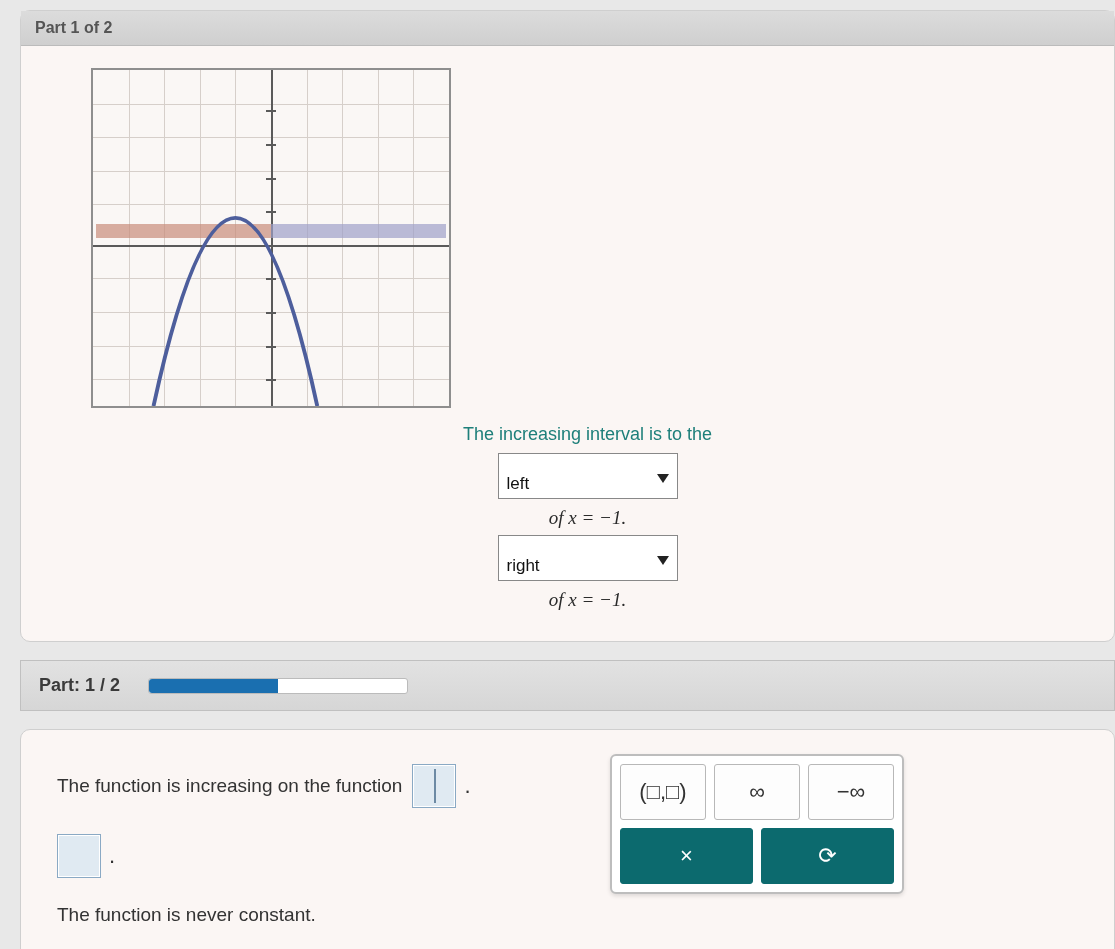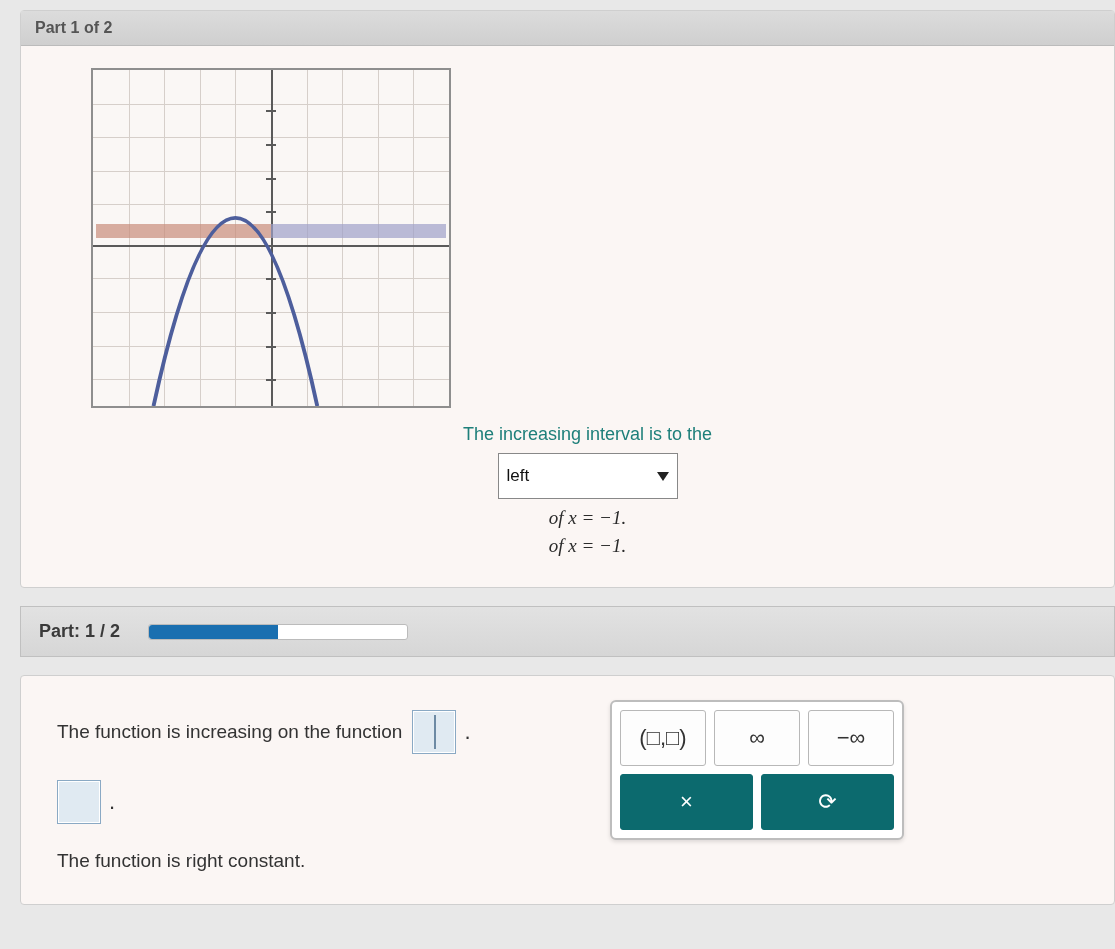--- a/index.html
+++ b/index.html
@@ -8,21 +8,21 @@
     background: #e8e8e8;
     width: 1115px;
     height: 949px;
     padding: 10px 0 0 20px;
     color: #333;
     overflow: hidden;
   }
   .panel {
     background: #fbf6f4;
     border: 1px solid #cfcfcf;
-    border-radius: 4px;
+    border-radius: 10px;
     margin-bottom: 18px;
     position: relative;
   }
   .panel-header {
     background: linear-gradient(#dcdcdc, #cfcfcf);
     border-bottom: 1px solid #bbb;
     padding: 8px 14px;
     font-size: 16px;
     font-weight: bold;
     color: #555;
@@ -50,23 +50,23 @@
     position: absolute; height: 14px; top: calc(48% - 7px);
     opacity: 0.7;
   }
   .band-left  { left: 3px;   width: calc(50% - 3px); background: #c88b7a; }
   .band-right { left: 50%;   right: 3px; background: #9ea0c9; }
   svg.curve { position: absolute; left:0; top:0; width:100%; height:100%; pointer-events:none; }
   
   .stmt { color: #1e7f7a; font-size: 18px; margin: 6px 0 4px 40px; display:flex; align-items:center; gap:8px;flex-direction:column; }
   .stmt-tail { color: #2b2b2b; font-family: 'Times New Roman', serif; font-style: italic; font-size: 19px; }
   .select {
-    display:inline-flex; align-items:center; justify-content:space-between;
+    display:inline-flex; align-items:flex-start; justify-content:space-between;
     border: 1.5px solid #888; background: #fff; color:#111;
-    font-size: 17px; padding: 4px 8px; width: 180px; height: 46px;
+    font-size: 17px; padding: 20px 8px; width: 180px; height: 46px;
     cursor: pointer;
   }
   .select .caret {
     width: 0; height: 0; border-left: 6px solid transparent;
     border-right: 6px solid transparent; border-top: 9px solid #222;
   }
   
   .progress-panel {
     background: linear-gradient(#e2e2e2, #d6d6d6);
     border: 1px solid #c0c0c0;
@@ -164,20 +164,24 @@
     <div class="stmt">
       <span>The increasing interval is to the</span>
       <div class="select">
         <span>left</span>
         <span class="caret"></span>
       </div>
       <span class="stmt-tail">of x = −1.</span>
     </div>
 
     <div class="stmt">
+      <div class="select">
+        <span>right</span>
+        <span class="caret"></span>
+      </div>
       <span class="stmt-tail">of x = −1.</span>
     </div>
 
   </div>
 </div>
 
 <div class="progress-panel">
   <span>Part: 1 / 2</span>
   <div class="progress-track">
     <div class="progress-fill" style="width:50%"></div>
@@ -192,21 +196,21 @@
       <span class="answer-box split"></span>
       <span class="period">.</span>
     </div>
 
     <div class="q-line">
       <span class="answer-box"></span>
       <span class="period">.</span>
     </div>
 
     <div class="q-line" style="margin-bottom:6px">
-      <span>The function is right constant.</span>
+      <span>The function is never constant.</span>
     </div>
 
     <div class="keypad" style="grid-template-columns: 86px 86px 86px; grid-template-rows: 56px 56px; display: flex; flex-direction: column; gap: 8px;">
         <div style="display: flex; gap: 8px;">
           <div class="kbtn" style="width: 86px; height: 56px;">(□,□)</div>
           <div class="kbtn" style="width: 86px; height: 56px;">∞</div>
           <div class="kbtn" style="width: 86px; height: 56px;">−∞</div>
         </div>
         <div style="display: flex; gap: 8px;">
           <div class="kbtn teal" style="flex: 1 1 0%; height: 56px;">×</div>

